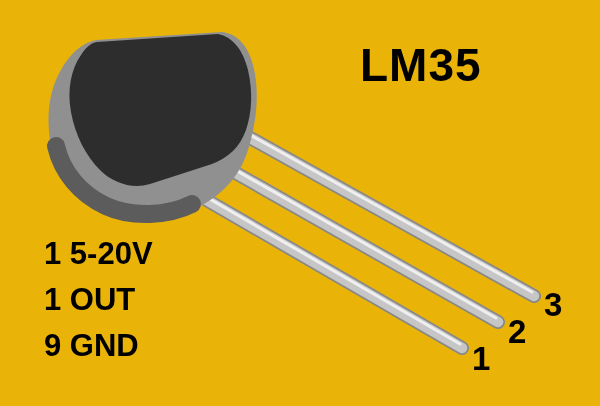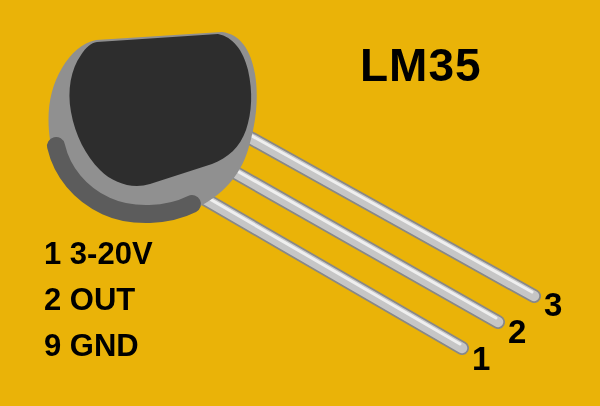--- a/index.html
+++ b/index.html
@@ -76,21 +76,21 @@
 
     <path d="M 56 146 C 62 172 80 194 106 206 C 132 218 168 216 192 204" fill="none" stroke="#5c5c5c" stroke-width="18" stroke-linecap="round"></path>
 
     <path d="M 97 42 L 218 34 C 233 37 243 50 248 70 C 253 92 252 112 246 130
              C 240 147 228 158 212 164 L 150 184 C 133 189 114 184 100 170
              C 86 156 75 135 71 112 C 67 90 71 69 81 55 C 86 47 91 43 97 42 Z" fill="#2d2d2d"></path>
   </svg>
 
   <div class="title">LM35</div>
 
-  <div class="pinfn" style="top:236px">1 3-20V</div>
-  <div class="pinfn" style="top:282px">2 OUT</div>
+  <div class="pinfn" style="top:236px">1 5-20V</div>
+  <div class="pinfn" style="top:282px">1 OUT</div>
   <div class="pinfn" style="top:328px">9 GND</div>
 
   <div class="pinnum" style="left:472px; top:340px">1</div>
   <div class="pinnum" style="left:508px; top:313px">2</div>
   <div class="pinnum" style="left:544px; top:286px">3</div>
 
 </div>
 
 </body></html>

